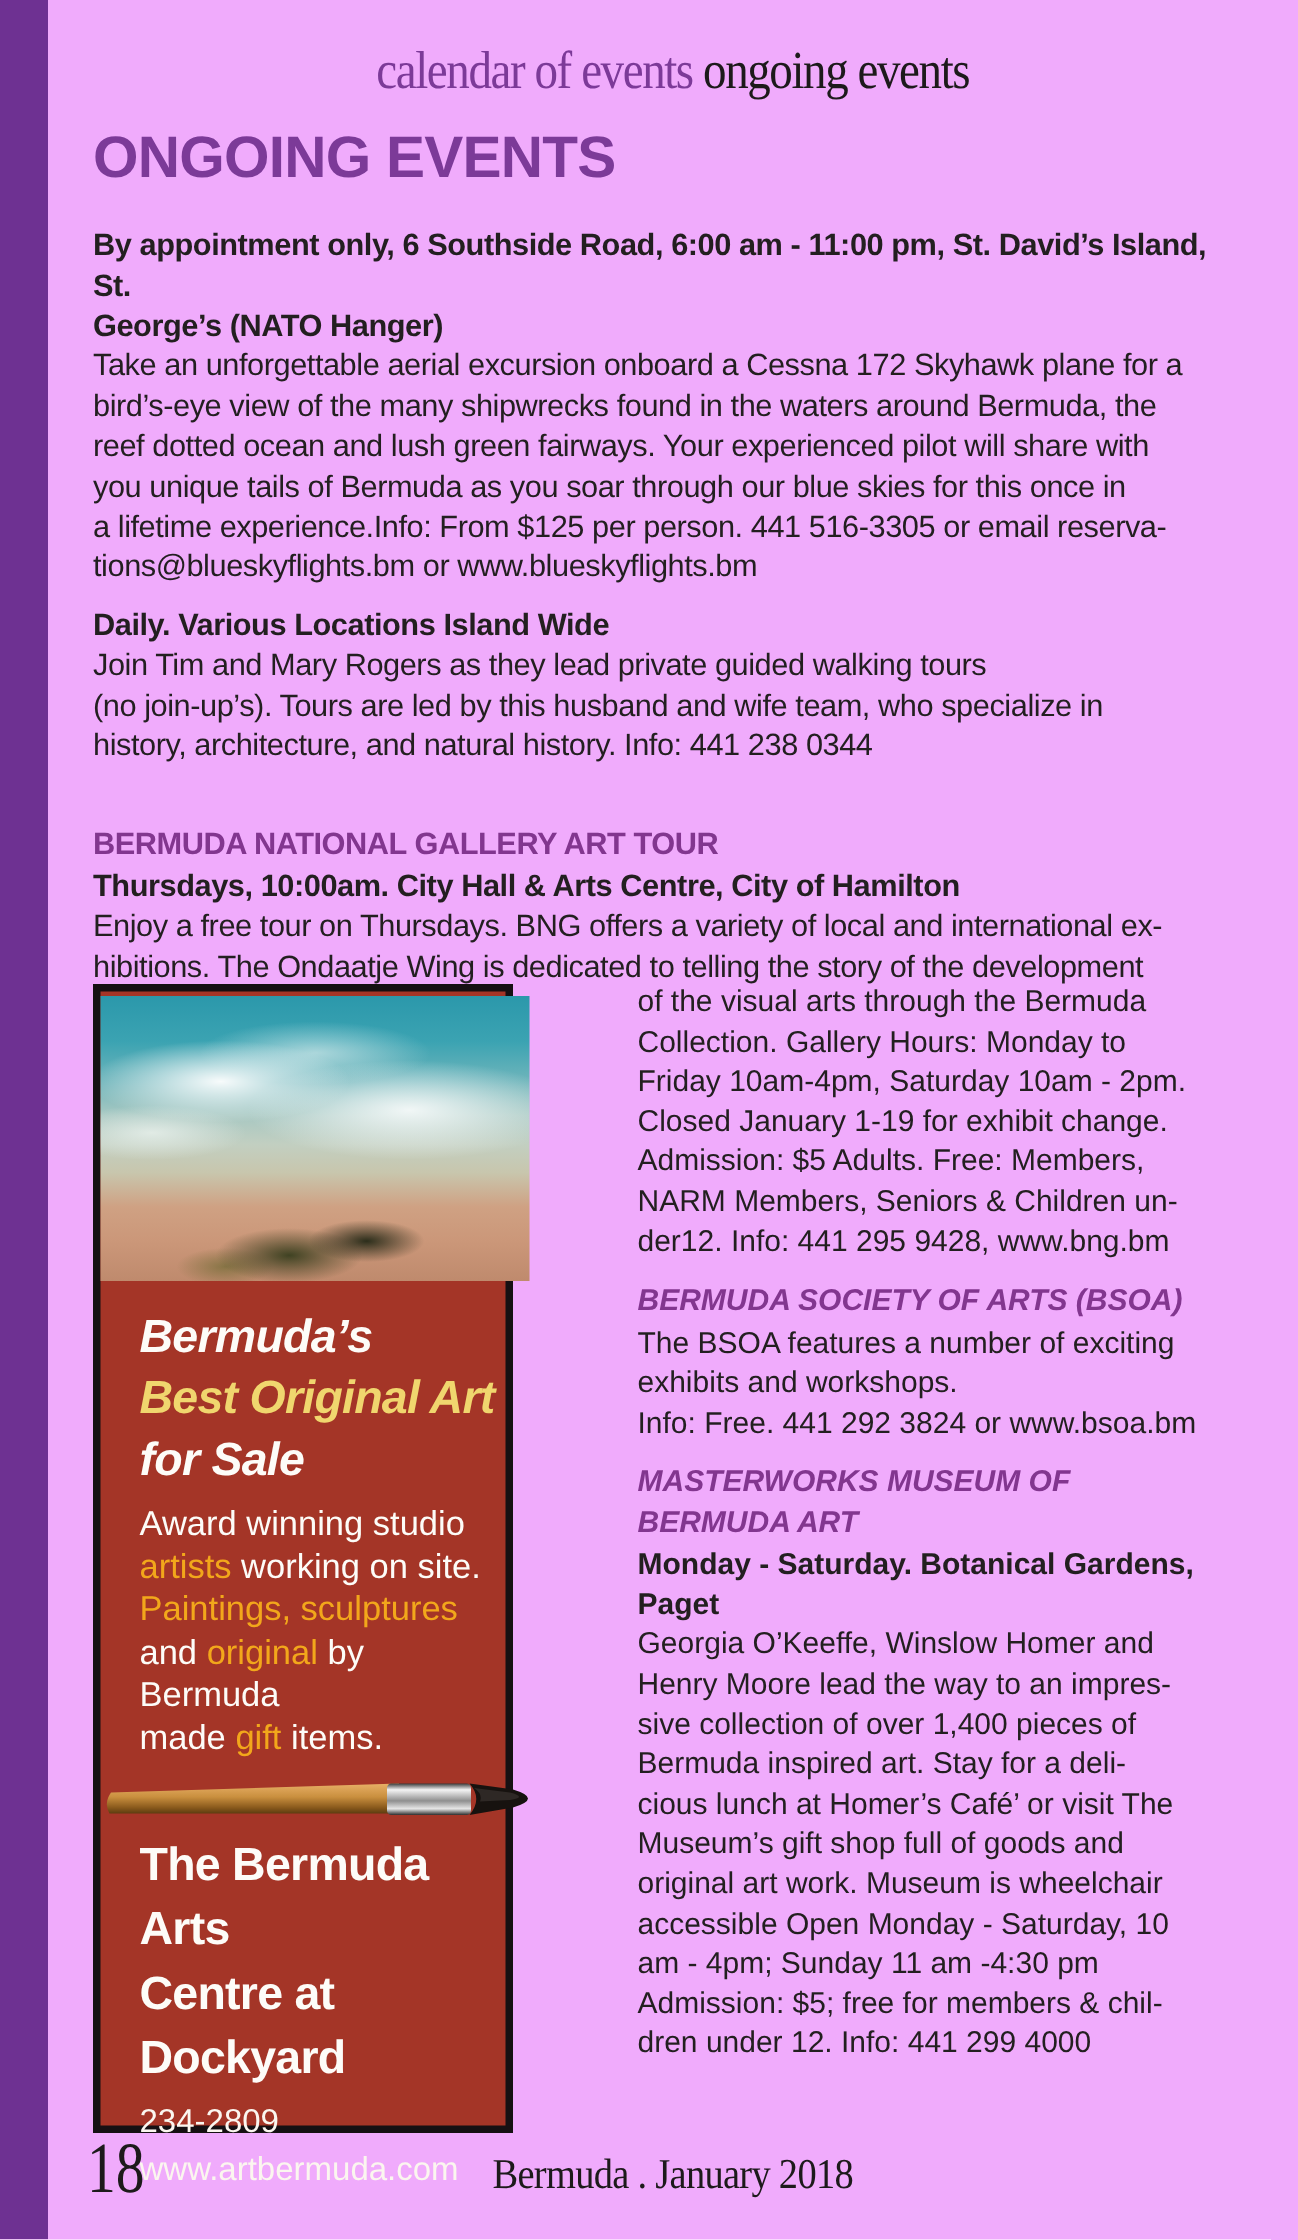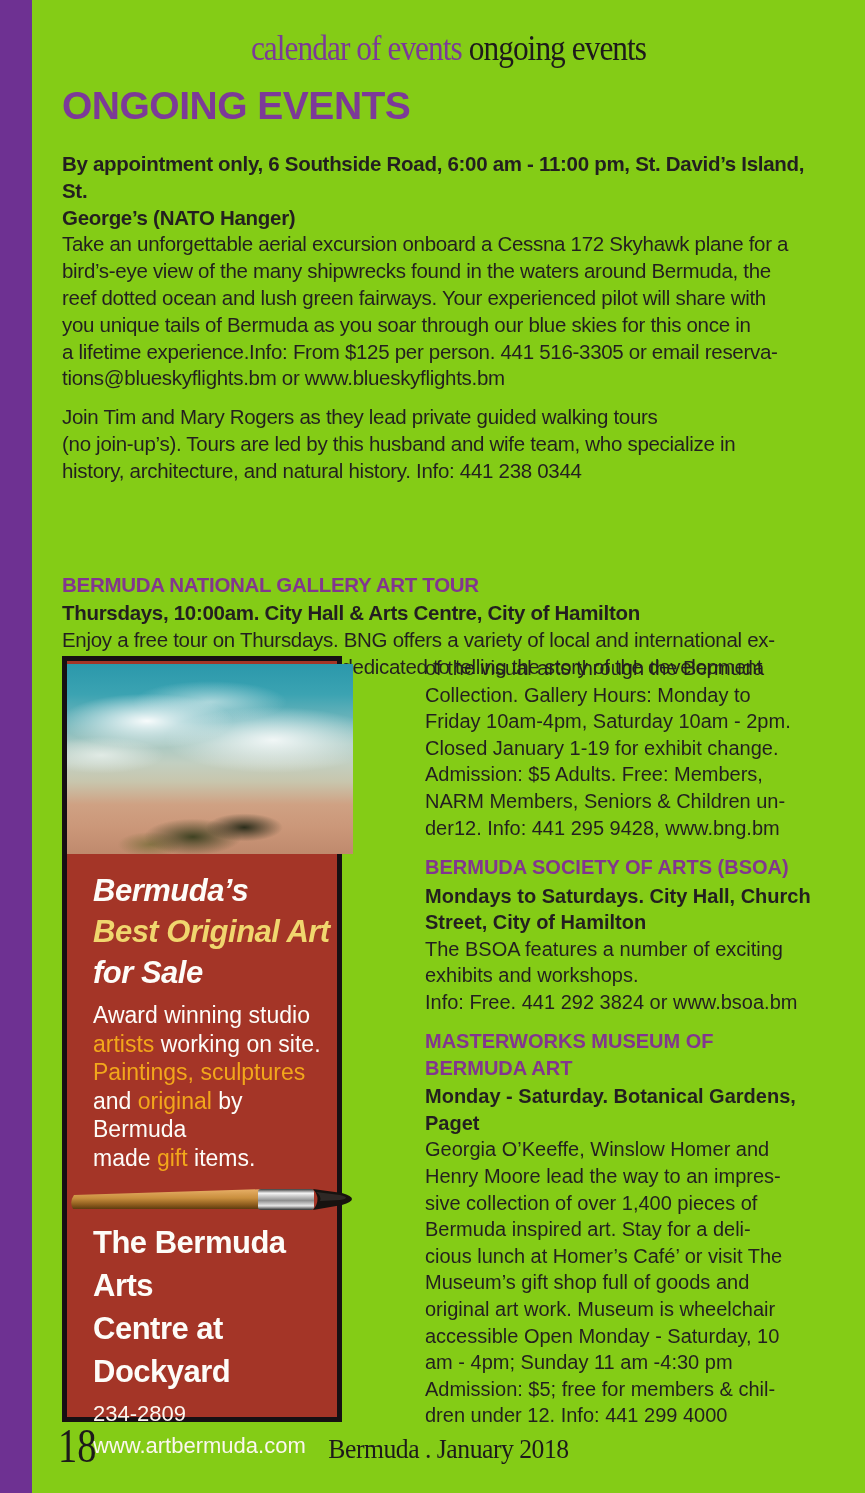--- a/index.html
+++ b/index.html
@@ -1,17 +1,17 @@
 <!DOCTYPE html>
 <html><head>
 <meta charset="utf-8">
 <style>
   html,body{margin:0;padding:0;background:#ffffff;}
   .page{
-    position:relative;width:865px;height:1493px;background:#84cc16;
+    position:relative;width:865px;height:1493px;background:#f0abfc;
     font-family:"Liberation Sans",sans-serif;color:#231f20;overflow:hidden;
   }
   .stripe{position:absolute;left:0;top:0;width:32px;height:1493px;background:#6e3192;}
 
   
   .header-script{
     position:absolute;top:30px;left:32px;width:833px;text-align:center;
     font-family:"Liberation Serif",serif;font-size:33px;letter-spacing:-1px;
     transform:scale(.95,1.08);transform-origin:50% 50%;
   }
@@ -20,25 +20,25 @@
   .page-title{
     position:absolute;top:84px;left:62px;
     font-size:39px;font-weight:700;color:#7c3a98;letter-spacing:-.5px;
   }
 
   
   .section{position:absolute;left:62px;width:752px;}
   .sec-head{font-size:20.5px;font-weight:700;color:#82368f;letter-spacing:-.3px;margin-bottom:3px;}
   .sec-sub{font-size:20.5px;font-weight:700;color:#231f20;line-height:26.8px;white-space:pre-line;letter-spacing:-.3px;}
   .sec-body{font-size:20.5px;color:#231f20;line-height:26.8px;white-space:pre-line;letter-spacing:-.3px;}
-  .s1{top:151px;} .s2{top:404px;} .s3{top:573px;}
+  .s1{top:151px;} .s2{top:404px;} .s3{top:551px;}
 
   
   .rightcol{position:absolute;left:425px;top:655px;width:436px;}
-  .rc-head{font-size:20px;font-weight:700;color:#82368f;line-height:26.5px;white-space:pre-line;margin-bottom:2px;}
+  .rc-head{font-size:20px;font-weight:700;color:#82368f;line-height:26.5px;white-space:pre-line;margin-bottom:2px;font-style:italic;}
   .rc-sub{font-size:20px;font-weight:700;line-height:26.5px;white-space:pre-line;}
   .rc-body{font-size:20px;line-height:26.6px;white-space:pre-line;}
   .rc-gap{height:13px;}
 
   
   .ad{
     position:absolute;left:62px;top:656px;width:280px;height:766px;
     box-sizing:border-box;background:#a43527;border:5px solid #161013;
   }
   .ad-painting{
@@ -92,20 +92,21 @@
 George’s (NATO Hanger)</div>
     <div class="sec-body">Take an unforgettable aerial excursion onboard a Cessna 172 Skyhawk plane for a
 bird’s-eye view of the many shipwrecks found in the waters around Bermuda, the
 reef dotted ocean and lush green fairways. Your experienced pilot will share with
 you unique tails of Bermuda as you soar through our blue skies for this once in
 a lifetime experience.Info: From $125 per person. 441 516-3305 or email reserva-
 tions@blueskyflights.bm or www.blueskyflights.bm</div>
   </div>
 
   <div class="section s2">
+    <div class="sec-sub">Daily. Various Locations Island Wide</div>
     <div class="sec-body">Join Tim and Mary Rogers as they lead private guided walking tours
 (no join-up’s). Tours are led by this husband and wife team, who specialize in
 history, architecture, and natural history. Info: 441 238 0344</div>
   </div>
 
   <div class="section s3">
     <div class="sec-head">BERMUDA NATIONAL GALLERY ART TOUR</div>
     <div class="sec-sub">Thursdays, 10:00am. City Hall &amp; Arts Centre, City of Hamilton</div>
     <div class="sec-body">Enjoy a free tour on Thursdays. BNG offers a variety of local and international ex-
 hibitions. The Ondaatje Wing is dedicated to telling the story of the development</div>
@@ -156,22 +157,20 @@
     <div class="rc-body">of the visual arts through the Bermuda
 Collection. Gallery Hours: Monday to
 Friday 10am-4pm, Saturday 10am - 2pm.
 Closed January 1-19 for exhibit change.
 Admission: $5 Adults. Free: Members,
 NARM Members, Seniors &amp; Children un-
 der12. Info: 441 295 9428, www.bng.bm</div>
     <div class="rc-gap"></div>
     <div>
       <div class="rc-head">BERMUDA SOCIETY OF ARTS (BSOA)</div>
-      <div class="rc-sub">Mondays to Saturdays. City Hall, Church
-Street, City of Hamilton</div>
       <div class="rc-body">The BSOA features a number of exciting
 exhibits and workshops.
 Info: Free. 441 292 3824 or www.bsoa.bm</div>
     </div>
     <div class="rc-gap"></div>
     <div>
       <div class="rc-head">MASTERWORKS MUSEUM OF
 BERMUDA ART</div>
       <div class="rc-sub">Monday - Saturday. Botanical Gardens,
 Paget</div>

